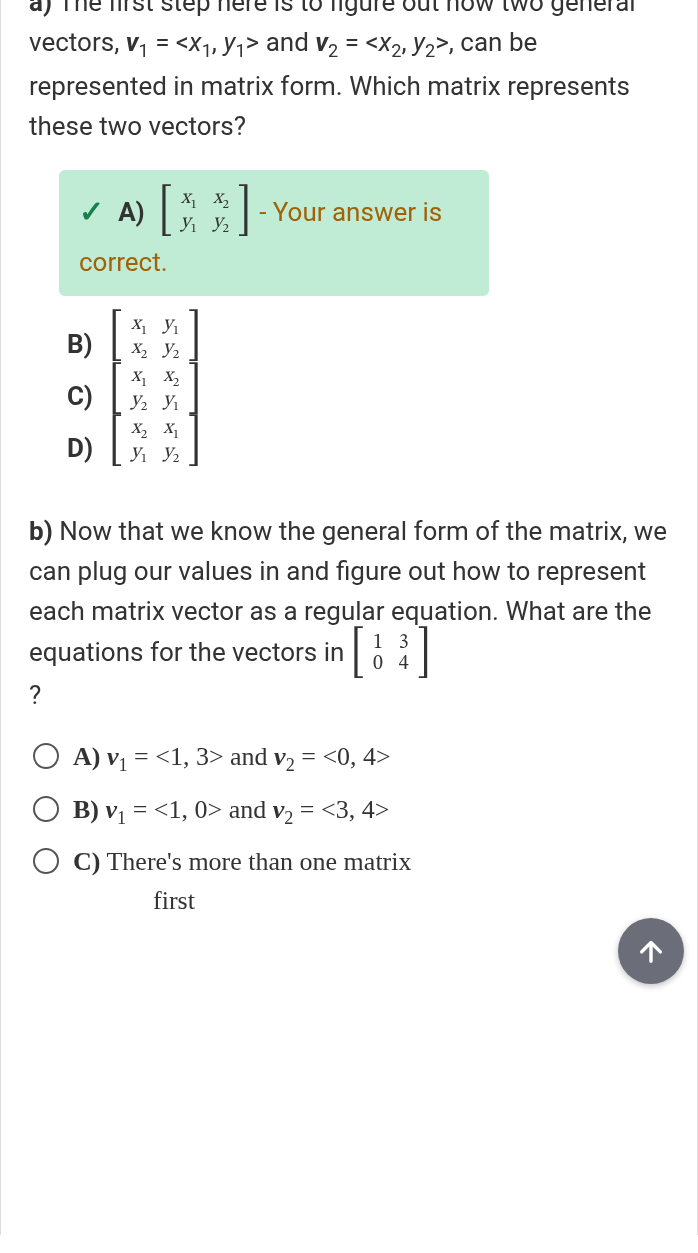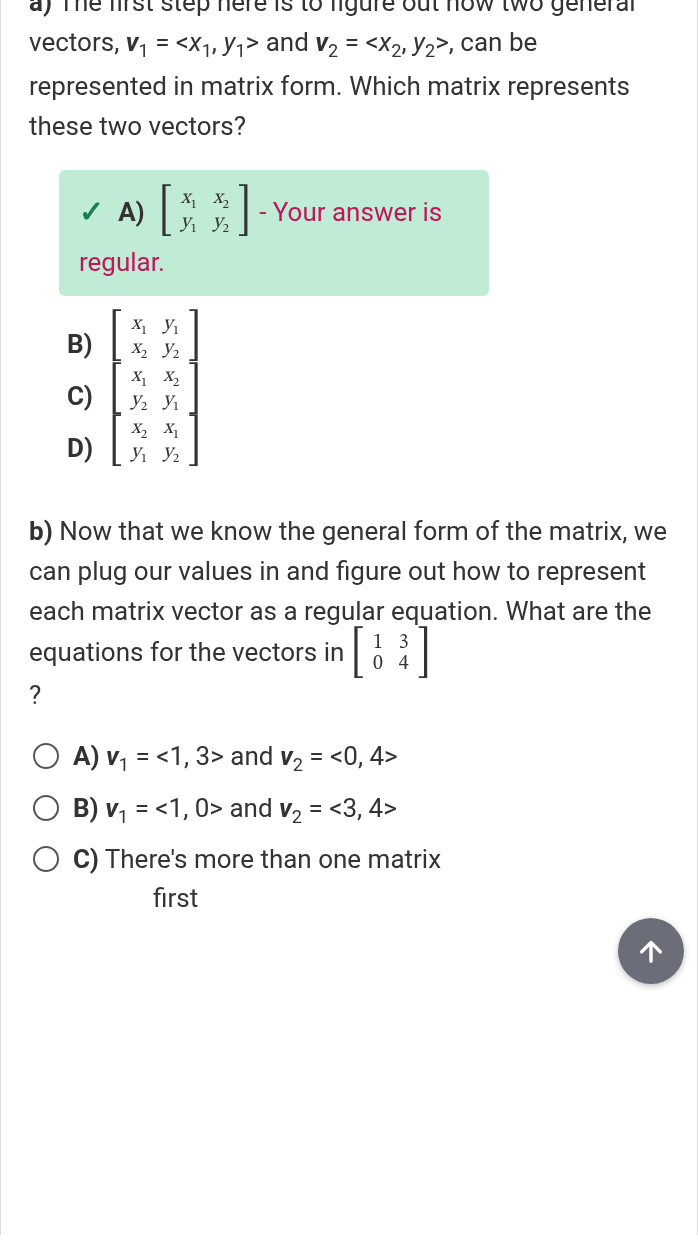--- a/index.html
+++ b/index.html
@@ -33,21 +33,21 @@
     min-width: 430px;
   }
   .feedback-row { display: flex; align-items: center; gap: 8px; }
   .check-icon {
     color: #1a7f4c;
     font-weight: 900;
     font-size: 30px;
     margin-right: 6px;
   }
   .opt-label { font-weight: 700; font-size: 26px; margin-right: 6px; }
-  .feedback-text { font-size: 26px; color: #be185d; }
+  .feedback-text { font-size: 26px; color: #a16207; }
   .feedback-line2 { margin-top: 6px; }
   .matrix {
     display: inline-flex;
     align-items: center;
     vertical-align: middle;
     font-family: "Cambria Math", "STIX Two Math", serif;
   }
   .matrix .br {
     font-size: 1.55em;
     transform: scaleY(1.35);
@@ -60,21 +60,21 @@
     font-style: italic;
     font-size: 20px;
     line-height: 1.05;
     text-align: center;
   }
   .matrix td sub { font-size: 0.65em; font-style: normal; }
   .option-list { padding: 6px 0 4px 38px; }
   .option-row { display: flex; align-items: flex-start; margin: 2px 0; }
   .option-row .opt-label { min-width: 36px; padding-top: 10px; }
   .part-b { margin-top: 36px; }
-  .radio-list { margin-top: 22px; padding-left: 4px; }
+  .radio-list { margin-top: 22px; padding-left: 4px; font-family: Liberation Serif, serif; }
   .radio-row { display: flex; align-items: baseline; margin: 10px 0; line-height: 1.5; }
   .radio {
     width: 26px; height: 26px;
     border: 2px solid #555;
     border-radius: 50%;
     flex: 0 0 26px;
     margin-right: 14px;
     position: relative;
     top: 4px;
   }
@@ -119,21 +119,21 @@
               <tr>
                 <td><span>y</span><sub>1</sub></td>
                 <td><span>y</span><sub>2</sub></td>
               </tr>
             </tbody>
           </table>
         <span class="br">]</span>
       </span>
       <span class="feedback-text"> - Your answer is</span>
     </div>
-    <div class="feedback-text feedback-line2">regular.</div>
+    <div class="feedback-text feedback-line2">correct.</div>
   </div>
 
   <div class="option-list">
     <div class="option-row">
       <span class="opt-label">B)</span>
       <span class="matrix">
           <span class="br">[</span>
           <table>
             <tbody>
               <tr>

